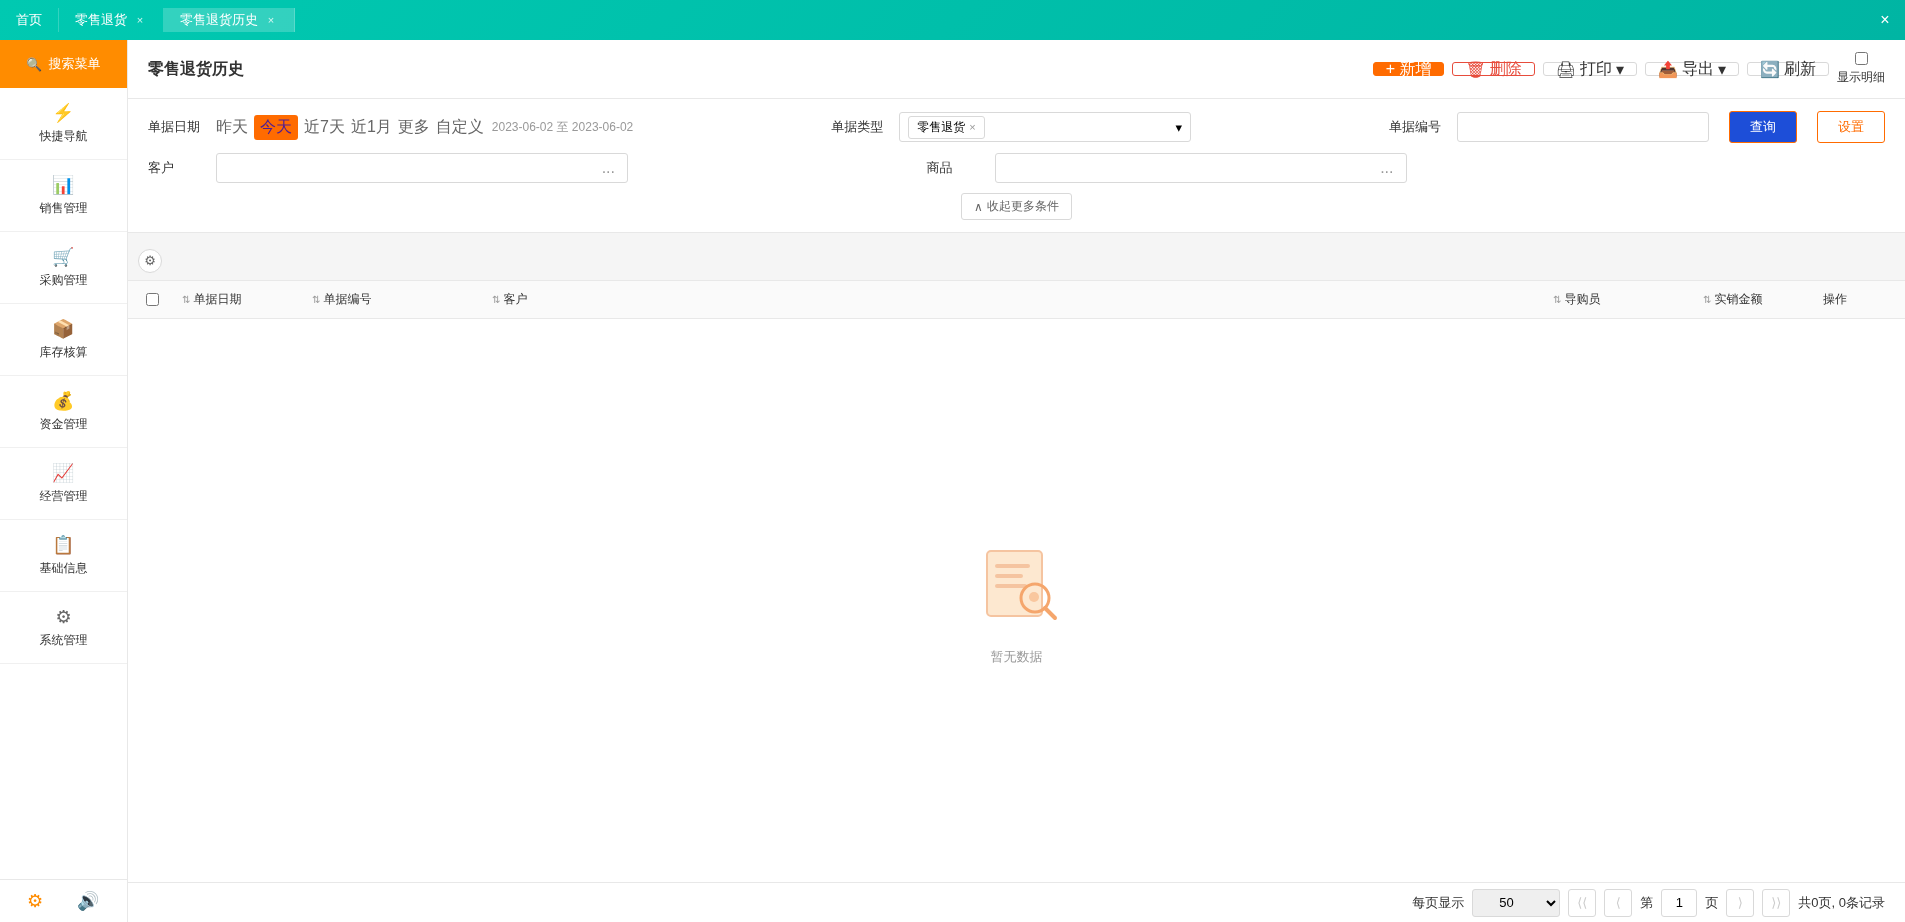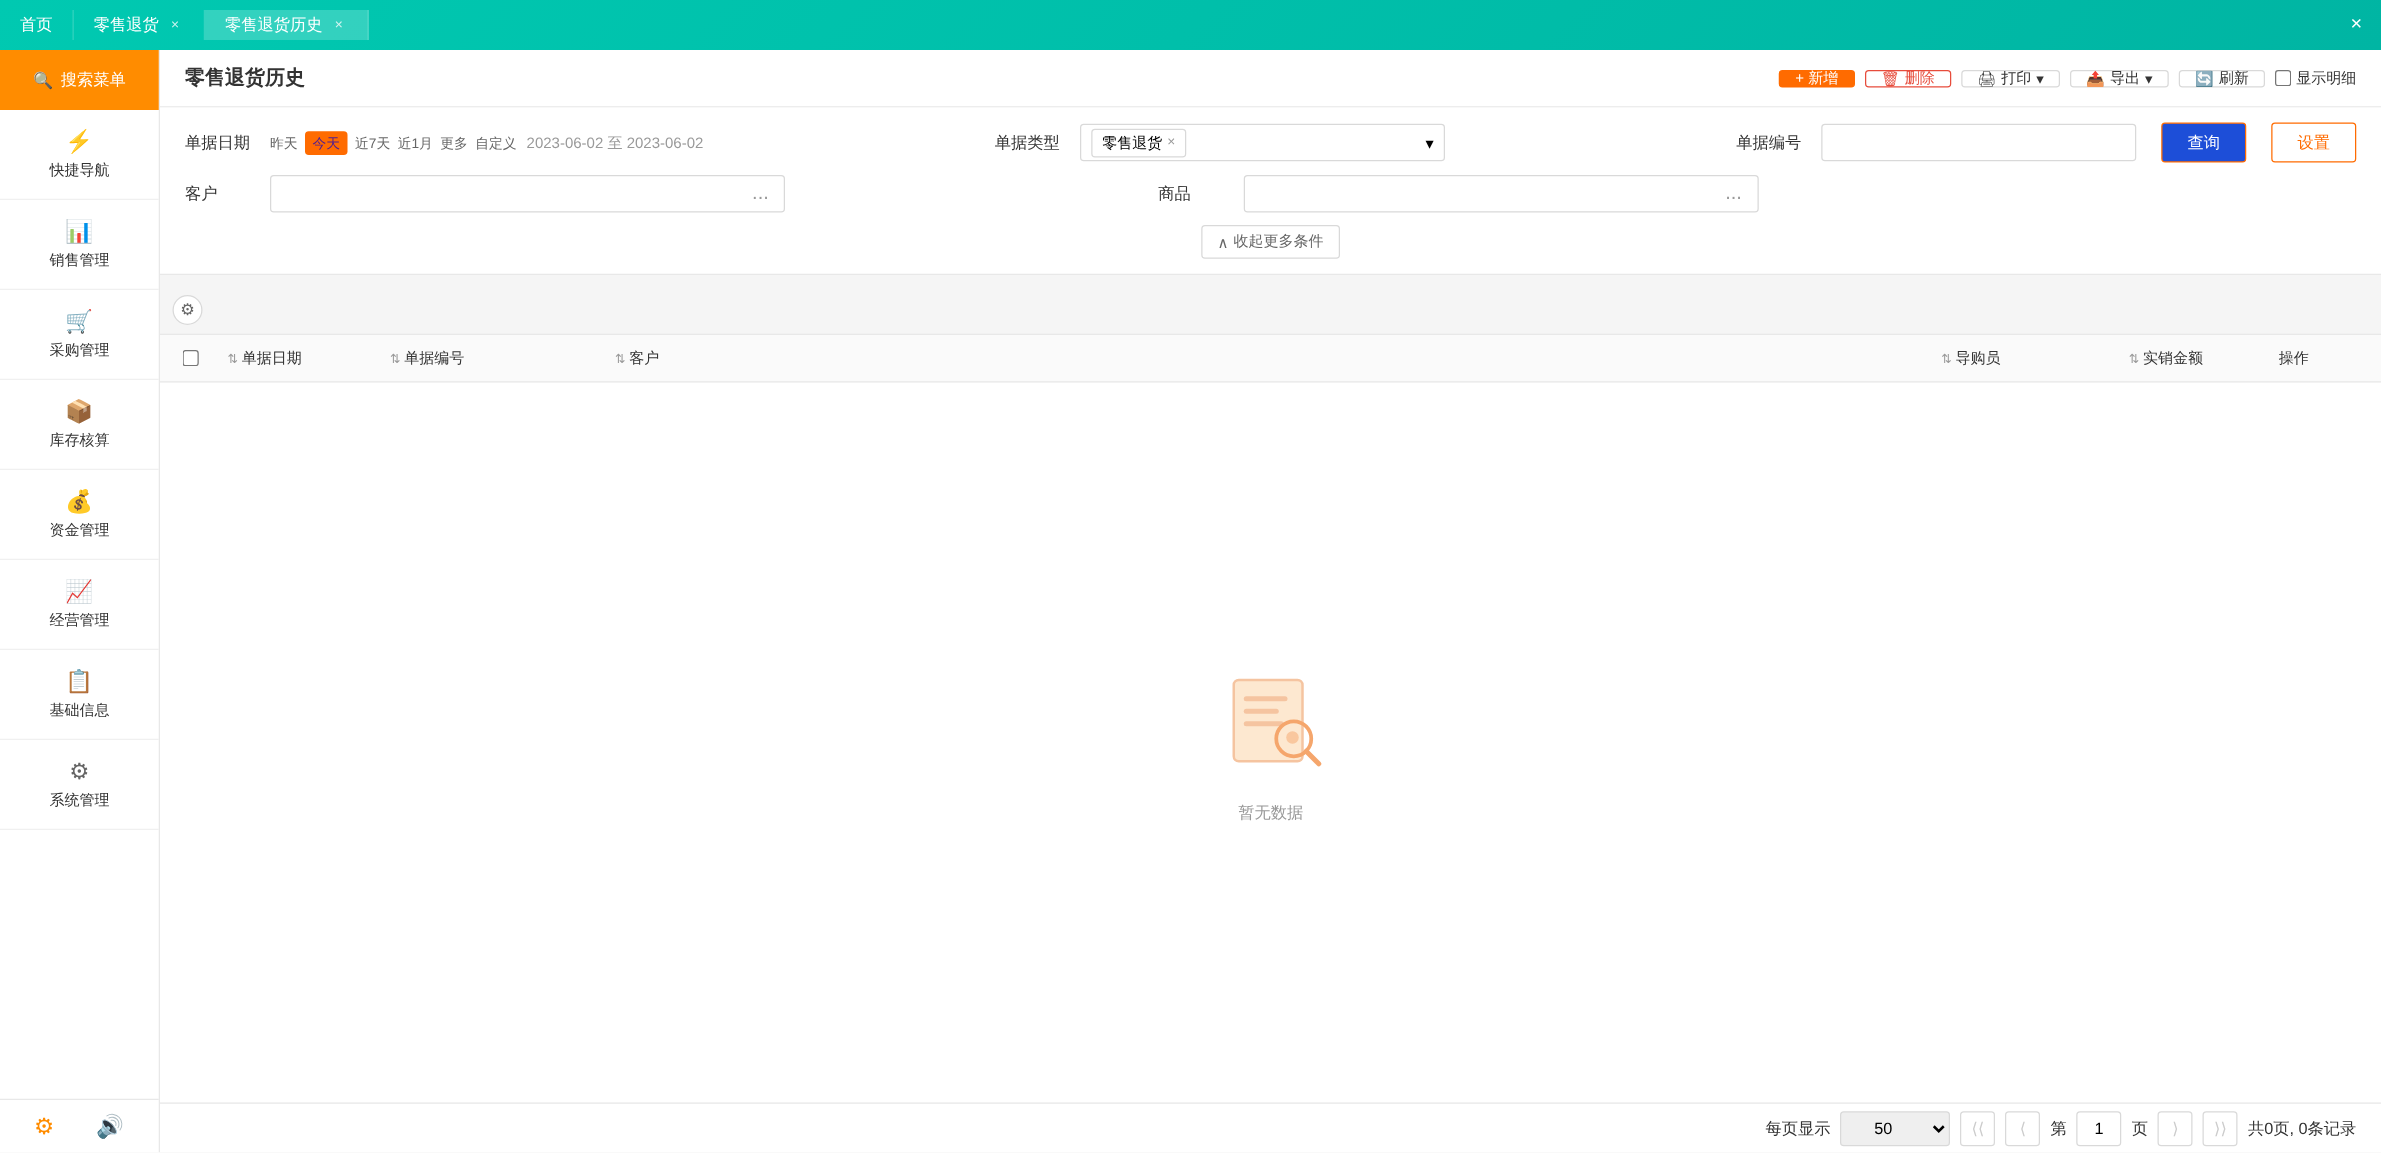--- a/index.html
+++ b/index.html
@@ -127,21 +127,21 @@
       gap: 8px;
       padding-bottom: 12px;
     }
     .btn {
       height: 14px;
       padding: 0 12px;
       border: 1px solid #d9d9d9;
       border-radius: 3px;
       background: #fff;
       cursor: pointer;
-      font-size: 12px;
+      font-size: 16px;
       display: flex;
       align-items: center;
       gap: 4px;
       color: #333;
     }
     .btn-primary {
       background: #ff6b00;
       color: #fff;
       border-color: #ff6b00;
     }
@@ -165,20 +165,21 @@
       color: #e74c3c;
       border-color: #e74c3c;
     }
     .checkbox-label {
       display: flex;
       align-items: center;
       gap: 4px;
       font-size: 12px;
       color: #333;
       cursor: pointer;
+      flex-direction: column;
     }
 
     
     .filter-area {
       background: #fff;
       padding: 12px 20px;
       border-bottom: 1px solid #e8e8e8;
       flex-shrink: 0;
     }
     .filter-row {
@@ -198,21 +199,21 @@
       color: #333;
       white-space: nowrap;
       min-width: 60px;
     }
     .filter-date-options {
       display: flex;
       align-items: center;
       gap: 6px;
     }
     .date-option {
-      font-size: 11px;
+      font-size: 16px;
       color: #666;
       cursor: pointer;
     }
     .date-option.active {
       background: #ff6b00;
       color: #4c1d95;
       padding: 2px 6px;
       border-radius: 3px;
     }
     .filter-date-range {

